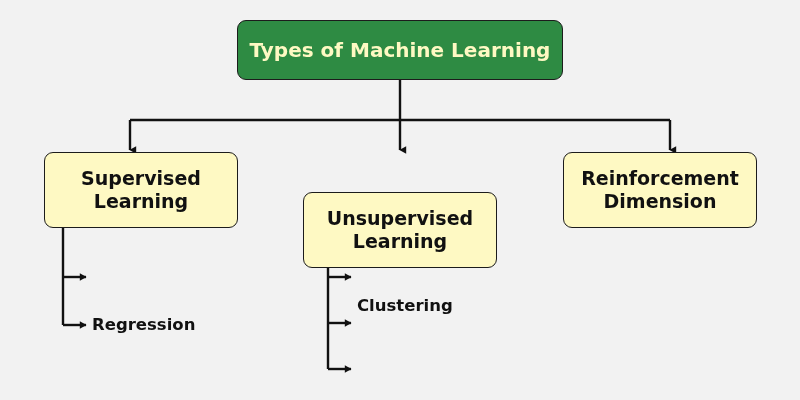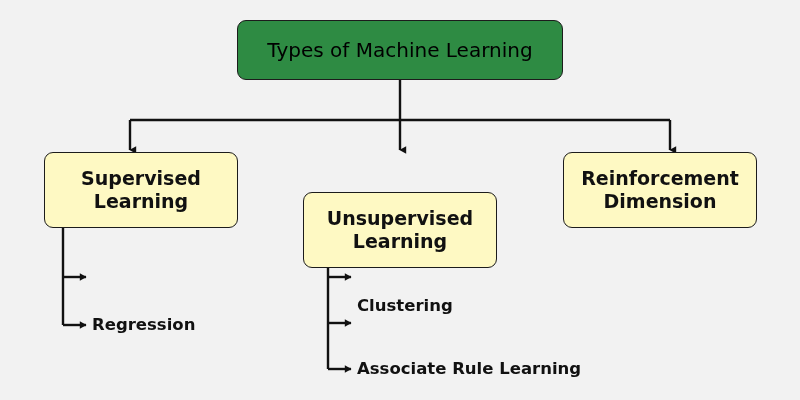--- a/index.html
+++ b/index.html
@@ -33,22 +33,22 @@
     display: flex;
     align-items: center;
     justify-content: center;
     text-align: center;
     border-radius: 9px;
     border: 1.6px solid #1c1c1c;
     line-height: 1.22;
   }
   .node-root {
     background: #2e8b43;
-    color: #000000;
-    font-weight: normal;
+    color: #fef9c3;
+    font-weight: bold;
     font-size: 20px;
     left: 237px;
     top: 20px;
     width: 326px;
     height: 60px;
   }
   .node-branch {
     background: #fef9c3;
     color: #111111;
     font-weight: bold;
@@ -124,17 +124,14 @@
 Dimension</span>
   </div>
 
   <div class="leaf" style="left:92px; top:317px;">
     <span>Regression</span>
   </div>
 
   <div class="leaf" style="left:357px; top:258px;margin-top:40px;">
     <span>Clustering</span>
   </div>
-  <div class="leaf" style="left:357px; top:361px;">
-    <span>Associate Rule Learning</span>
-  </div>
 
 </div>
 
 </body></html>

